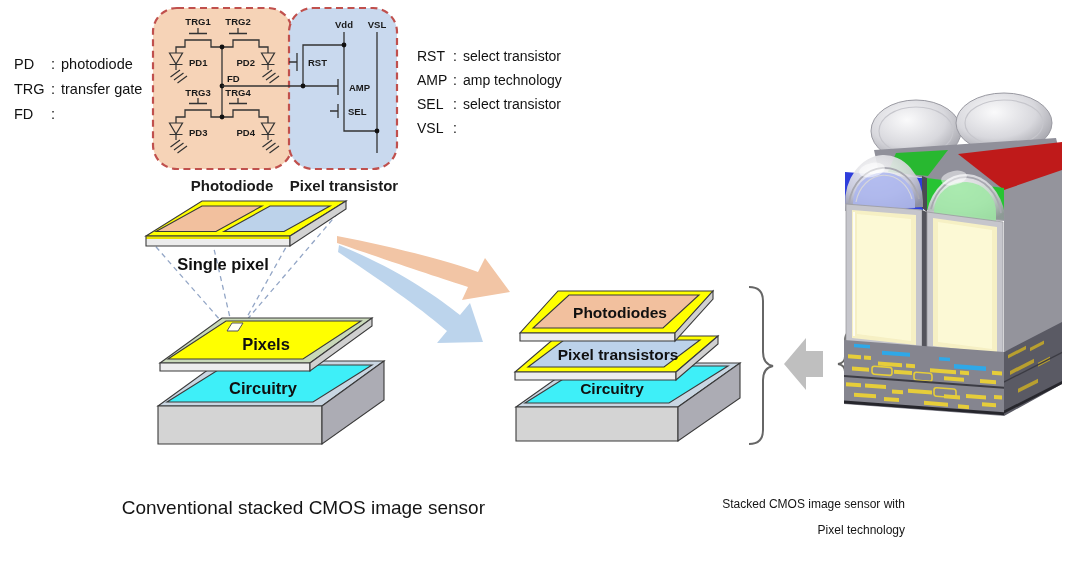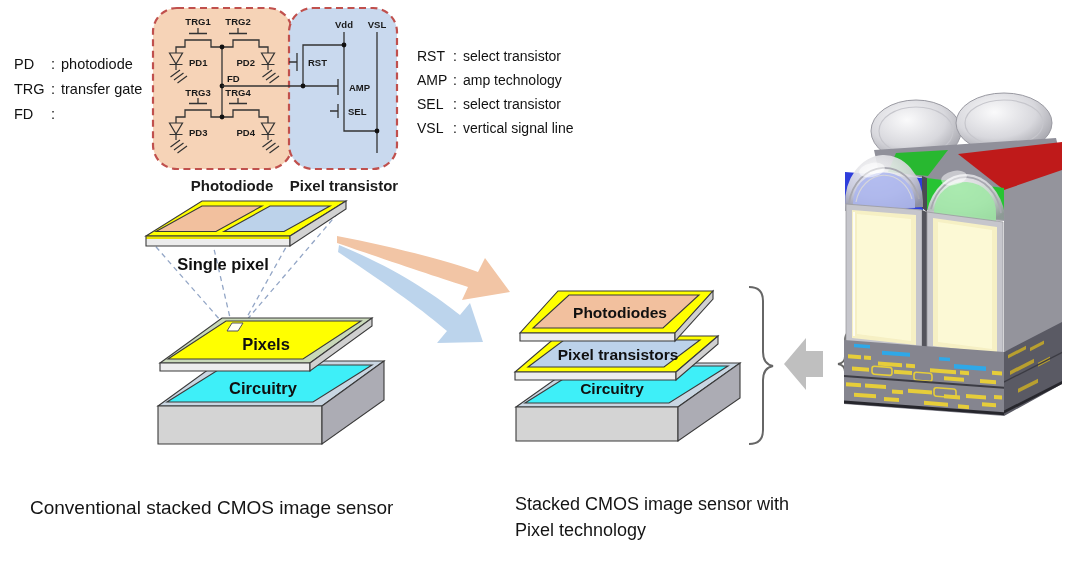--- a/index.html
+++ b/index.html
@@ -12,23 +12,23 @@
   .legend-left{left:14px;top:52px;font-size:14.5px;}
   .legend-left .legend-row{height:25px;line-height:25px;}
   .legend-left .abbr{min-width:33px;}
   .legend-right{left:417px;top:44px;font-size:14px;}
   .legend-right .legend-row{height:24px;line-height:24px;}
   .legend-right .abbr{min-width:32px;}
   .abbr{display:inline-block;}
   .sep{display:inline-block;width:12px;text-align:center;}
   .desc{display:inline-block;margin-left:2px;}
   
-  .caption{position:absolute;text-align:left;color:#141414;}
+  .caption{position:absolute;text-align:right;color:#141414;}
   .caption-left{left:30px;top:497px;width:455px;font-size:19px;}
-  .caption-right{left:515px;top:492px;width:390px;font-size:18px;line-height:25.5px;}
+  .caption-right{left:515px;top:492px;width:390px;font-size:12px;line-height:25.5px;}
   
   .ct{font:600 9.5px "Liberation Sans",sans-serif;fill:#1a1a1a;}
   .ctm{font:600 9.5px "Liberation Sans",sans-serif;fill:#1a1a1a;text-anchor:middle;}
   .cte{font:600 9.5px "Liberation Sans",sans-serif;fill:#1a1a1a;text-anchor:end;}
   .blk{font:700 15px "Liberation Sans",sans-serif;fill:#1a1a1a;text-anchor:middle;}
   .ly{font:700 16.5px "Liberation Sans",sans-serif;fill:#101010;text-anchor:middle;}
   .ly2{font:700 15.5px "Liberation Sans",sans-serif;fill:#101010;text-anchor:middle;}
   .wire{stroke:#333;stroke-width:1.3;fill:none;}
   .sym{stroke:#333;stroke-width:1.2;fill:none;}
   .edge{stroke:#3a3a3a;stroke-width:1.1;}
@@ -295,21 +295,20 @@
         <span class="desc">amp technology</span>
   </div>
   <div class="legend-row">
     <span class="abbr">SEL</span>
         <span class="sep">:</span>
         <span class="desc">select transistor</span>
   </div>
   <div class="legend-row">
     <span class="abbr">VSL</span>
         <span class="sep">:</span>
-        <span class="desc">vertical signal line</span>
   </div>
 </div>
 
 <div class="caption caption-left">Conventional stacked CMOS image sensor</div>
 <div class="caption caption-right">
   <div>Stacked CMOS image sensor with</div>
   <div>Pixel technology</div>
 </div>
 
 </div>

